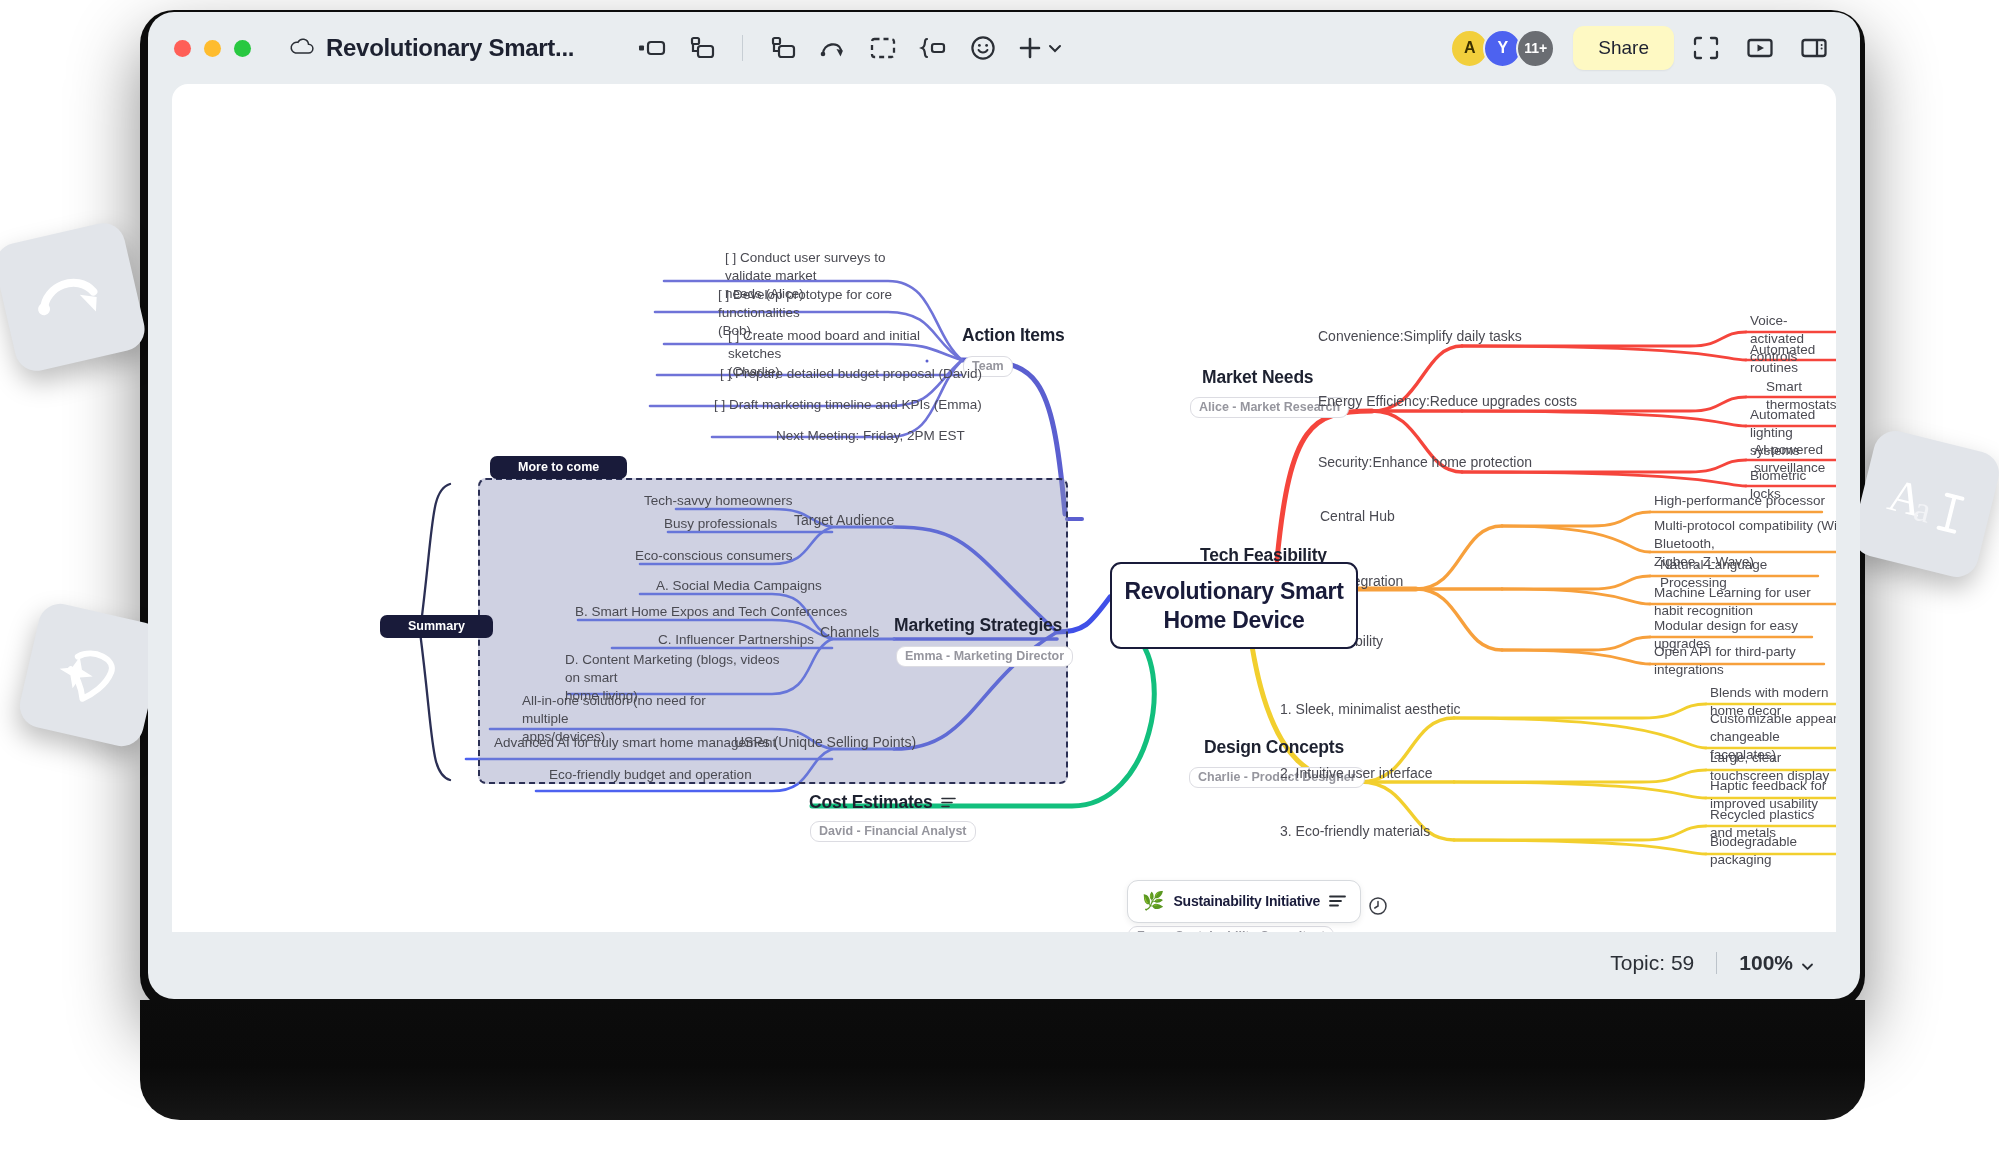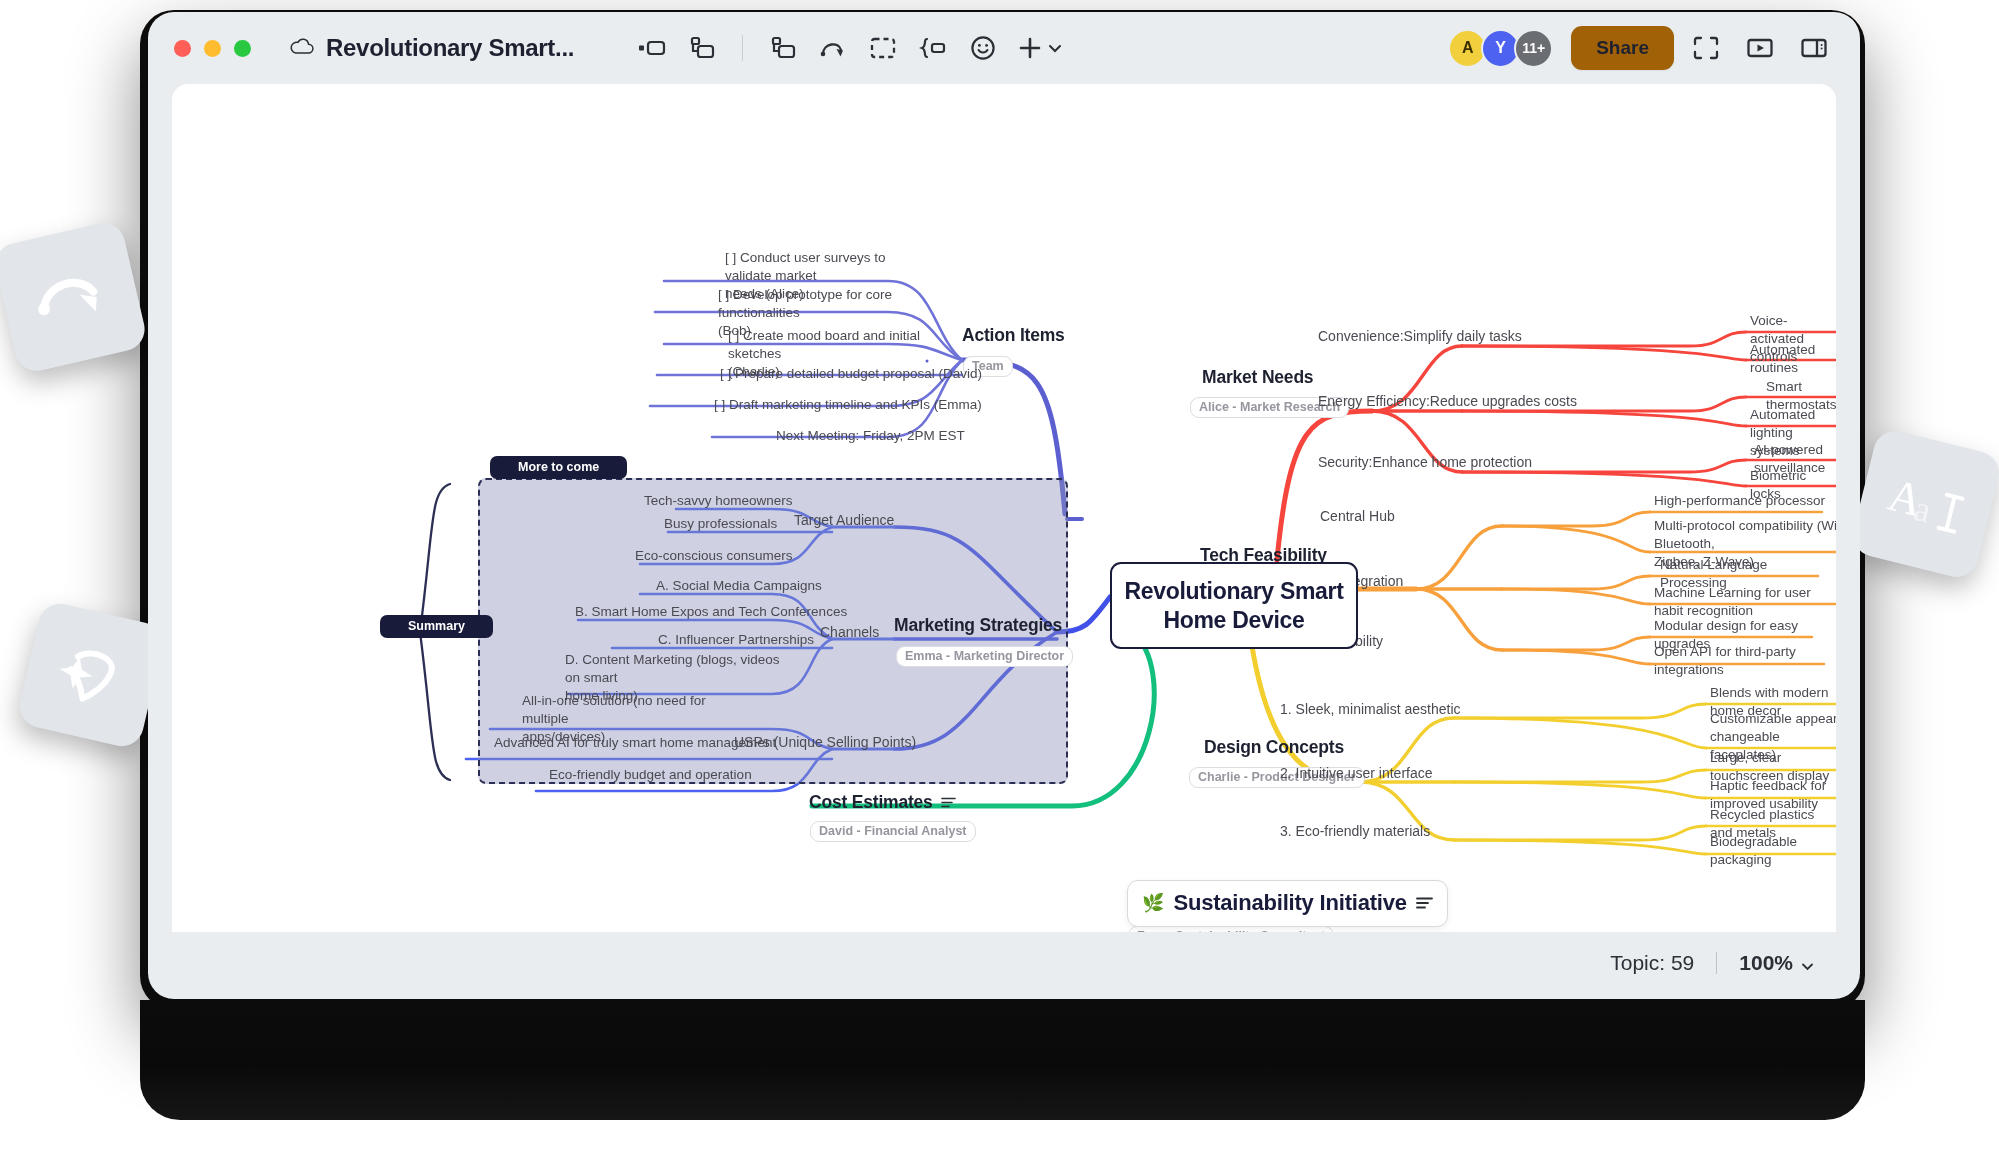--- a/index.html
+++ b/index.html
@@ -87,24 +87,24 @@
     font-size: 16px; font-weight: 700; color: #fff;
     border: 2px solid #e9edf0; margin-left: -6px;
   }
   .avatar:first-child { margin-left: 0; }
   .avatar.a { background: #f2cf3c; color: #3a3000; }
   .avatar.y { background: #4d62f0; }
   .avatar.more { background: #6a6d72; font-size: 14px; }
 
   .share-btn {
     margin-left: 18px;
-    background: #a16207;
+    background: #fef9c3;
     border-radius: 11px;
     padding: 11px 25px;
-    font-size: 19px; font-weight: 700; color: #1d2130;
+    font-size: 19px; font-weight: 400; color: #1d2130;
     cursor: pointer;
     box-shadow: 0 1px 2px rgba(0,0,0,.06);
   }
   .tb-right .tb-btn { margin-left: 10px; }
 
   
   .canvas-wrap { flex: 1; padding: 0 24px 0 24px; position: relative; }
   .canvas {
     position: relative;
     width: 100%; height: 848px;
@@ -185,21 +185,21 @@
     background: #fff;
     border: 1.5px solid #d7dade;
     border-radius: 11px;
     padding: 9px 14px 10px;
     display: flex; align-items: center; gap: 9px;
     box-shadow: 0 2px 6px rgba(0,0,0,.07);
     z-index: 6;
     cursor: pointer;
   }
   .sustain-title {
-    font-size: 22px; font-weight: 700; color: #191b3a;
+    font-size: 14px; font-weight: 700; color: #191b3a;
     letter-spacing: -.2px; white-space: nowrap;
   }
   .leaf-emoji { font-size: 18px; }
 
   
   .statusbar {
     height: 67px;
     display: flex; align-items: center; justify-content: flex-end;
     padding: 0 44px 6px 0;
     gap: 0;

